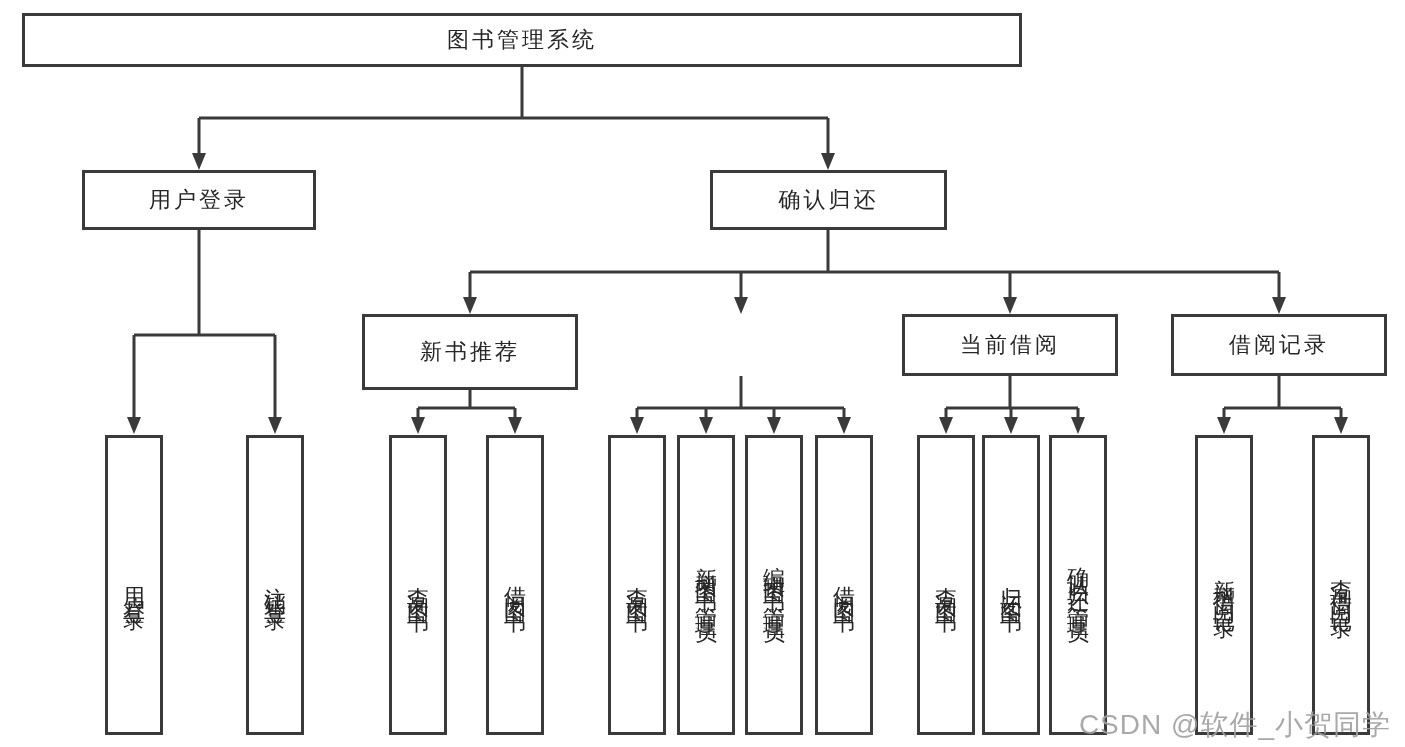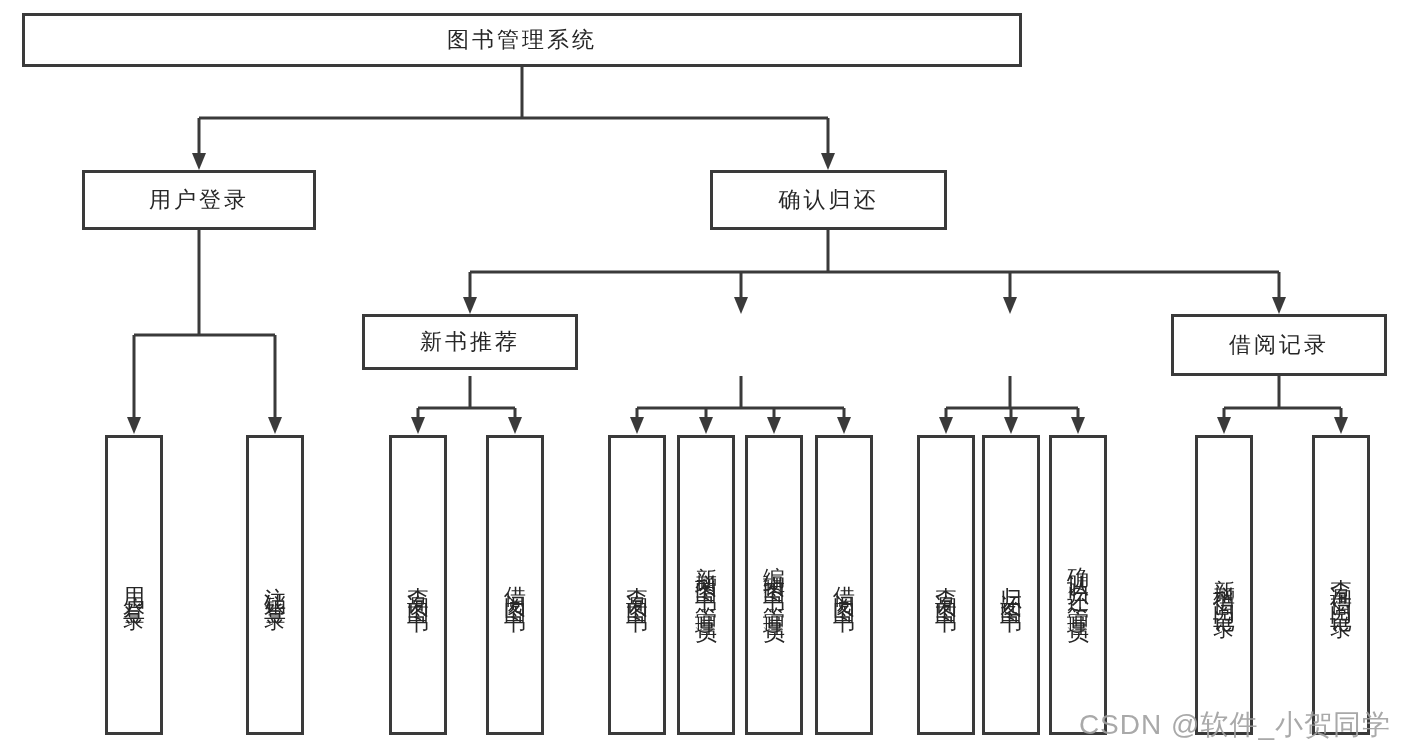--- a/index.html
+++ b/index.html
@@ -103,22 +103,25 @@
     <span class="lbl">图书管理系统</span>
   </div>
 
   <div class="node h" style="left:82px;top:170px;width:234px;height:60px">
     <span class="lbl">用户登录</span>
   </div>
   <div class="node h" style="left:710px;top:170px;width:237px;height:60px">
     <span class="lbl">确认归还</span>
   </div>
 
-  <div class="node h" style="left:362px;top:314px;width:216px;height:56px">
+  <div class="node h" style="left:362px;top:314px;width:216px;height:76px">
     <span class="lbl">新书推荐</span>
+  </div>
+  <div class="node h" style="left:902px;top:314px;width:216px;height:62px">
+    <span class="lbl">当前借阅</span>
   </div>
   <div class="node h" style="left:1171px;top:314px;width:216px;height:62px">
     <span class="lbl">借阅记录</span>
   </div>
 
   <div class="node v" style="left:105px;top:435px;width:58px;height:300px">
     <span class="lbl">用户登录</span>
   </div>
   <div class="node v" style="left:246px;top:435px;width:58px;height:300px">
     <span class="lbl">注销登录</span>

